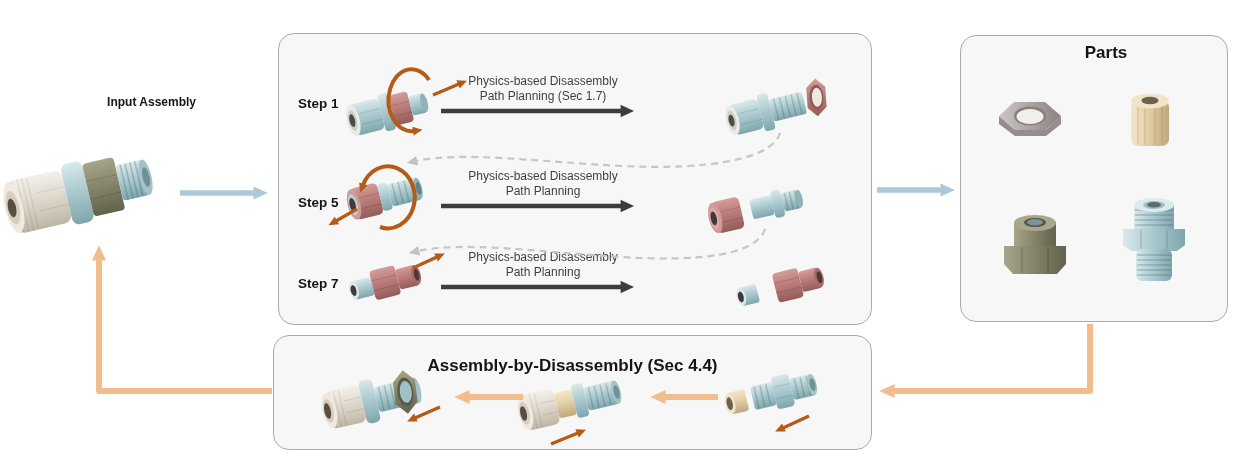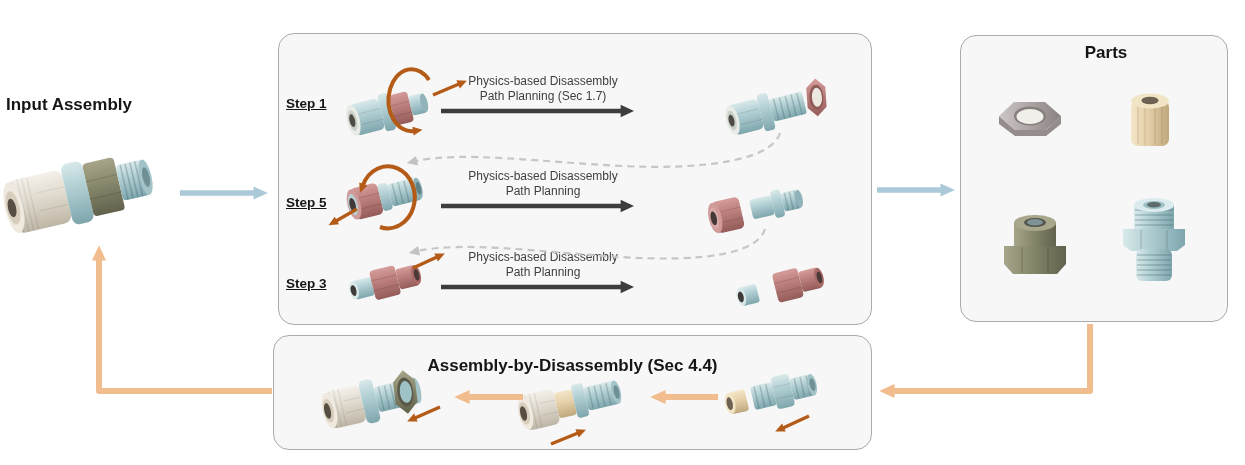--- a/index.html
+++ b/index.html
@@ -1,23 +1,23 @@
 <!DOCTYPE html>
 <html><head>
 <meta charset="utf-8">
 <style>
   html,body{margin:0;padding:0;background:#ffffff;}
   body{font-family:"Liberation Sans", sans-serif;}
   .canvas{position:relative;width:1245px;height:465px;background:#ffffff;overflow:hidden;}
   .box{position:absolute;background:#f7f7f7;border:1.5px solid #ababab;border-radius:16px;box-sizing:border-box;}
   .label{position:absolute;color:#151515;font-weight:bold;}
   .title{text-align:center;font-size:17px;}
-  .step-label{font-size:13.5px;text-decoration:underline;}
+  .step-label{font-size:13.5px;margin-left:12px;}
   .process-label{position:absolute;text-align:center;font-size:12px;line-height:14.5px;font-weight:normal;color:#3f3f3f;}
-  .input-title{font-size:17px;text-align:left;}
+  .input-title{font-size:12px;text-align:right;}
   svg.asm{position:absolute;}
   svg.overlay{position:absolute;left:0;top:0;pointer-events:none;}
   .hiddefs{position:absolute;width:0;height:0;}
 </style>
 </head>
 <body>
 
 <svg class="hiddefs" aria-hidden="true">
   <defs>
     <linearGradient id="gBlue" x1="0" y1="0" x2="0" y2="1">
@@ -97,21 +97,21 @@
   <div class="box" style="left:278px;top:33px;width:594px;height:292px;"></div>
   <div class="box" style="left:960px;top:35px;width:268px;height:287px;"></div>
   <div class="box" style="left:273px;top:335px;width:599px;height:115px;"></div>
 
   <div class="label input-title" style="left:6px;top:95px;width:190px;">Input Assembly</div>
   <div class="label title" style="left:972px;top:43px;width:268px;">Parts</div>
   <div class="label title" style="left:273px;top:340px;width:599px;margin-top:16px;">Assembly-by-Disassembly (Sec 4.4)</div>
 
   <div class="label step-label" style="left:286px;top:96px;">Step 1</div>
   <div class="label step-label" style="left:286px;top:195px;">Step 5</div>
-  <div class="label step-label" style="left:286px;top:276px;">Step 3</div>
+  <div class="label step-label" style="left:286px;top:276px;">Step 7</div>
 
   <div class="process-label" style="left:430px;top:74px;width:226px;">
     <div>Physics-based Disassembly</div>
     <div>Path Planning (Sec 1.7)</div>
   </div>
   <div class="process-label" style="left:430px;top:169px;width:226px;">
     <div>Physics-based Disassembly</div>
     <div>Path Planning</div>
   </div>
   <div class="process-label" style="left:430px;top:250px;width:226px;">

